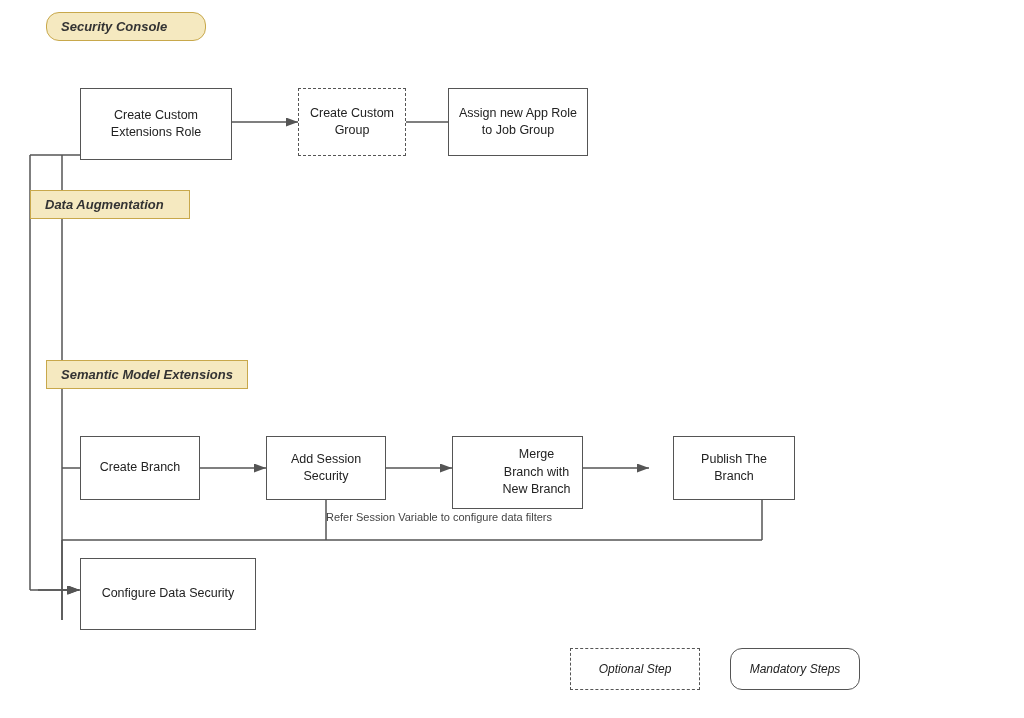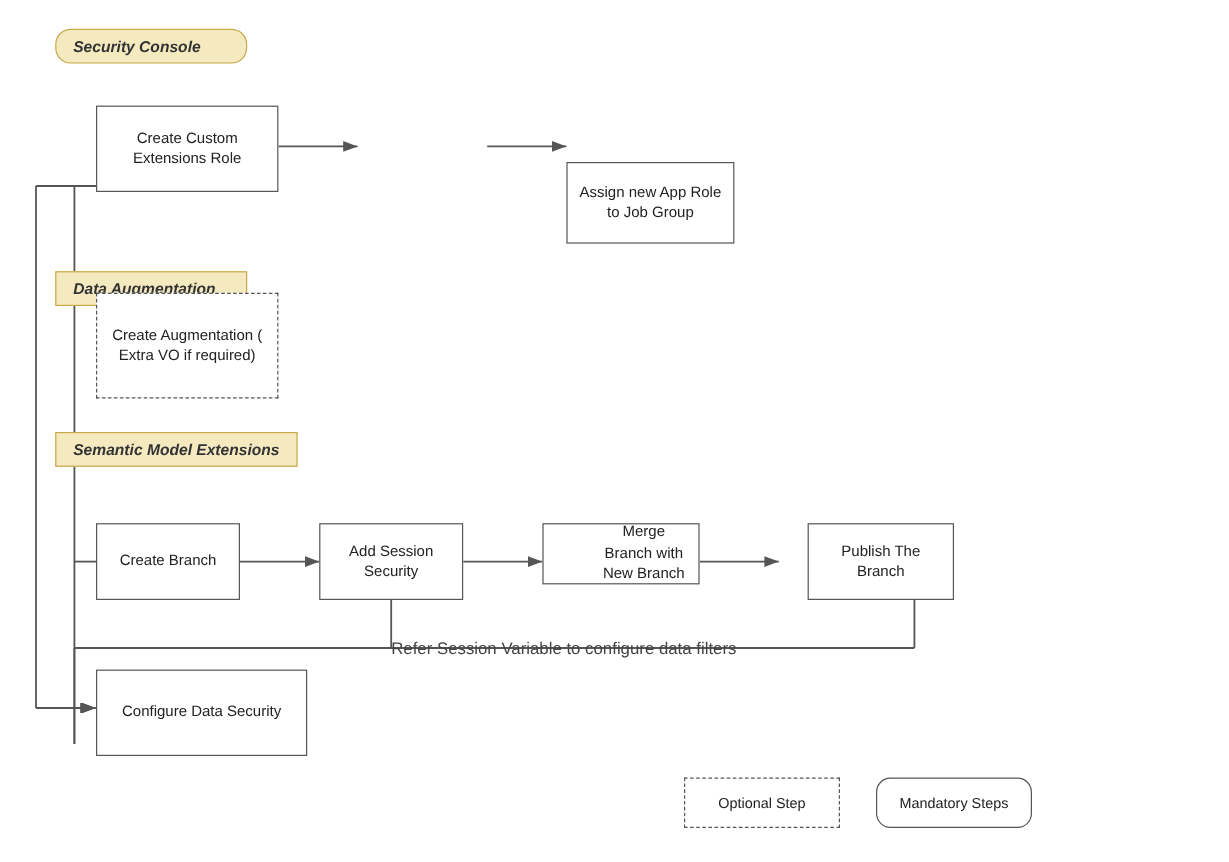--- a/index.html
+++ b/index.html
@@ -63,20 +63,21 @@
     }
 
     
     .legend-box {
       position: absolute;
       border: 1.5px dashed #555;
       background: #fff;
       padding: 6px 14px;
       font-size: 12px;
       text-align: center;
+      font-style: italic;
     }
     .legend-box-solid {
       border: 1.5px solid #555;
     }
   </style>
 </head>
 <body>
 
 <div class="diagram-container">
 
@@ -113,42 +114,42 @@
 
     <line x1="62" y1="590" x2="79" y2="590" stroke="#555" stroke-width="1.5" marker-end="url(#arrowhead)"></line>
 
     <line x1="38" y1="590" x2="79" y2="590" stroke="#555" stroke-width="1.5" marker-end="url(#arrowhead)"></line>
 
     <line x1="30" y1="590" x2="62" y2="590" stroke="#555" stroke-width="1.5"></line>
     <line x1="30" y1="155" x2="30" y2="590" stroke="#555" stroke-width="1.5"></line>
     <line x1="30" y1="155" x2="80" y2="155" stroke="#555" stroke-width="1.5"></line>
   </svg>
 
-  <div class="section-label" style="left:46px; top:24px; min-width:160px;border-radius:13px;">Security Console</div>
+  <div class="section-label" style="left:46px; top:12px; min-width:160px;border-radius:13px;">Security Console</div>
 
   <div class="box" style="left:80px; top:88px; width:152px; height:72px;">Create Custom Extensions Role</div>
 
+  <div class="box box-dashed" style="left:298px; top:88px; width:108px; height:68px;">Create Custom Group</div>
 
-  <div class="box" style="left:472px; top:88px; width:140px; height:68px;margin-top:47px;">Assign new App Role to Job Group</div>
+  <div class="box" style="left:448px; top:88px; width:140px; height:68px;">Assign new App Role to Job Group</div>
 
-  <div class="section-label" style="left:46px; top:190px; min-width:160px;margin-top:36px;">Data Augmentation</div>
+  <div class="section-label" style="left:30px; top:190px; min-width:160px;">Data Augmentation</div>
 
-  <div class="box box-dashed" style="left:80px; top:244px; width:152px; height:88px;">Create Augmentation ( Extra VO if required)</div>
 
   <div class="section-label" style="left:46px; top:360px; min-width:180px; text-align:center;font-style:italic;">Semantic Model Extensions</div>
 
   <div class="box" style="left:80px; top:436px; width:120px; height:64px;">Create Branch</div>
 
   <div class="box" style="left:266px; top:436px; width:120px; height:64px;">Add Session Security</div>
 
-  <div class="box" style="left:452px; top:436px; width:131px; height:51px;padding-left:46px;">Merge Branch with New Branch</div>
+  <div class="box" style="left:452px; top:436px; width:131px; height:73px;padding-left:46px;">Merge Branch with New Branch</div>
 
   <div class="box" style="left:673px; top:436px; width:122px; height:64px;">Publish The Branch</div>
 
-  <div style="position:absolute; left:326px; top:532px; font-size:14px; color:#444; white-space:nowrap;text-align:right;">Refer Session Variable to configure data filters</div>
+  <div style="position:absolute; left:326px; top:511px; font-size:11px; color:#444; white-space:nowrap;text-align:right;">Refer Session Variable to configure data filters</div>
 
   <div class="box" style="left:80px; top:558px; width:176px; height:72px;">Configure Data Security</div>
 
   <div class="legend-box" style="left:570px; top:648px; width:130px; height:42px; display:flex; align-items:center; justify-content:center;">Optional Step</div>
 
   <div class="legend-box legend-box-solid" style="left:730px; top:648px; width:130px; height:42px; display:flex; align-items:center; justify-content:center;border-radius:12px;">Mandatory Steps</div>
 
 </div>
 
 </body></html>

